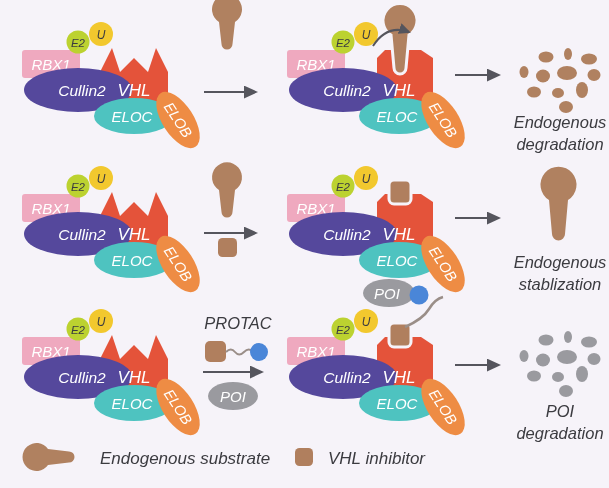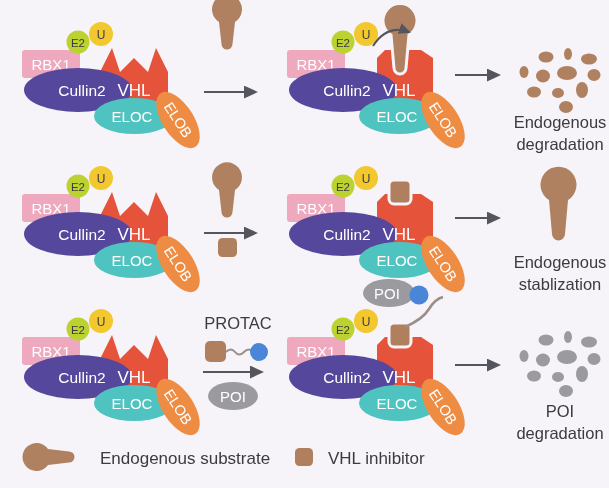--- a/index.html
+++ b/index.html
@@ -3,21 +3,21 @@
 <meta charset="utf-8">
 <style>
   html,body{margin:0;padding:0;}
   body{
     width:609px;height:488px;
     background:#f6f3f9;
     font-family:"Liberation Sans", sans-serif;
     overflow:hidden;
     position:relative;
   }
-  #stage{position:absolute;inset:0;}
+  #stage{position:absolute;inset:0;font-style:italic;}
   svg.layer{position:absolute;left:0;top:0;width:609px;height:488px;}
   .lbl{font-family:"Liberation Sans", sans-serif;}
   .txt-dark{fill:#3b3b40;}
   .txt-white{fill:#ffffff;}
 </style>
 </head>
 <body style="background: rgb(246, 243, 249);">
 
 <div id="stage">
   <svg class="layer" viewBox="0 0 609 488">

